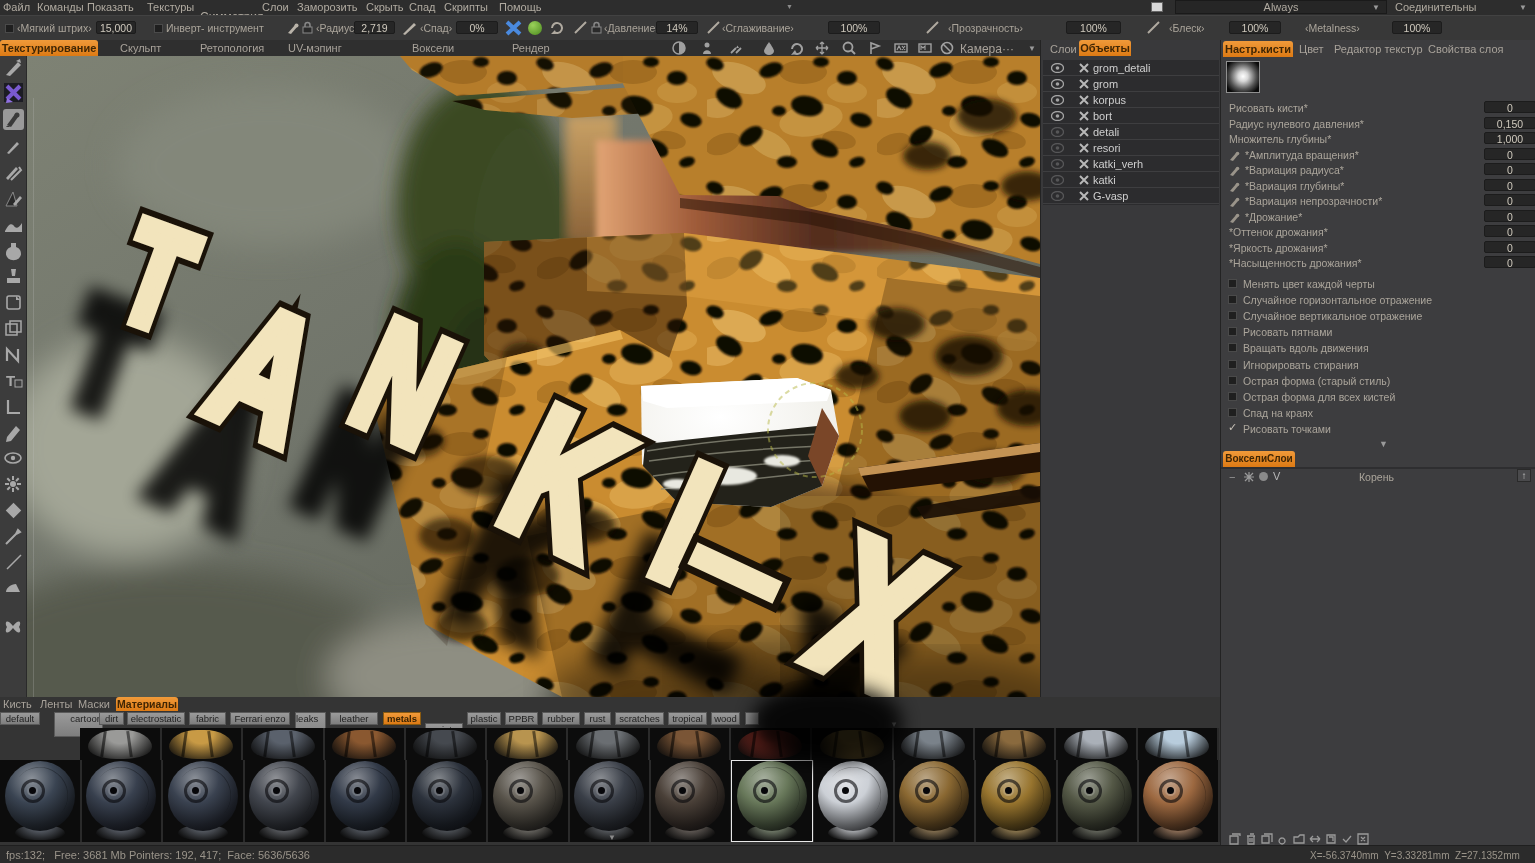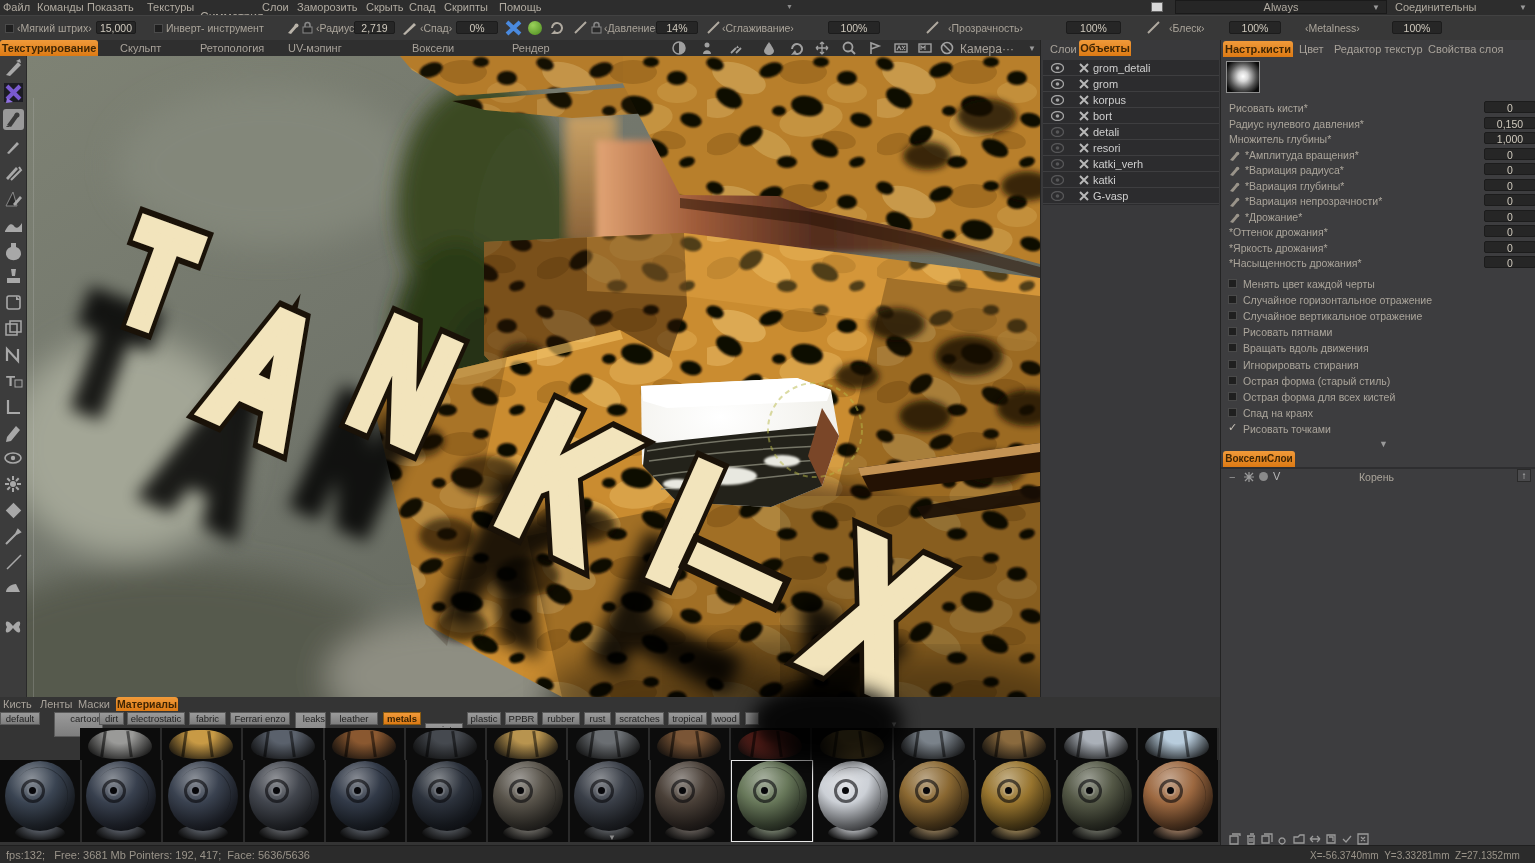--- a/index.html
+++ b/index.html
@@ -628,21 +628,21 @@
     <div style="position:absolute;left:3px;top:1px;color:#a8a29a;font-size:11px;white-space:nowrap">Кисть</div>
     <div style="position:absolute;left:40px;top:1px;color:#a8a29a;font-size:11px;white-space:nowrap">Ленты</div>
     <div style="position:absolute;left:78px;top:1px;color:#a8a29a;font-size:11px;white-space:nowrap">Маски</div>
     <div style="position:absolute;left:116px;top:0px;width:62px;height:14px;background:linear-gradient(#f09a3a,#dd7a14);border-radius:3px 3px 0 0;color:#402604;font-weight:bold;font-size:10.5px;text-align:center;line-height:14px;white-space:nowrap">Материалы</div>
     <div class="abs" style="left:0px;top:15px;width:40px;height:13px;background:linear-gradient(#9a9a9a,#7e7e7e);border:1px solid #5a5a5a;color:#222;font-size:9.5px;text-align:center;line-height:12px">default</div>
     <div class="abs" style="left:54px;top:15px;width:49px;height:25px;background:linear-gradient(#9a9a9a,#7e7e7e);border:1px solid #5a5a5a;color:#222;font-size:9.5px;text-align:right;line-height:12px">cartoon</div>
     <div class="abs" style="left:99px;top:15px;width:25px;height:13px;background:linear-gradient(#9a9a9a,#7e7e7e);border:1px solid #5a5a5a;color:#222;font-size:9.5px;text-align:center;line-height:12px">dirt</div>
     <div class="abs" style="left:127px;top:15px;width:58px;height:13px;background:linear-gradient(#9a9a9a,#7e7e7e);border:1px solid #5a5a5a;color:#222;font-size:9.5px;text-align:center;line-height:12px">electrostatic</div>
     <div class="abs" style="left:189px;top:15px;width:37px;height:13px;background:linear-gradient(#9a9a9a,#7e7e7e);border:1px solid #5a5a5a;color:#222;font-size:9.5px;text-align:center;line-height:12px">fabric</div>
     <div class="abs" style="left:230px;top:15px;width:60px;height:13px;background:linear-gradient(#9a9a9a,#7e7e7e);border:1px solid #5a5a5a;color:#222;font-size:9.5px;text-align:center;line-height:12px">Ferrari enzo</div>
-    <div class="abs" style="left:295px;top:15px;width:31px;height:30px;background:linear-gradient(#9a9a9a,#7e7e7e);border:1px solid #5a5a5a;color:#222;font-size:9.5px;text-align:right;line-height:12px">leaks</div>
+    <div class="abs" style="left:295px;top:15px;width:31px;height:30px;background:linear-gradient(#9a9a9a,#7e7e7e);border:1px solid #5a5a5a;color:#222;font-size:9.5px;text-align:left;line-height:12px">leaks</div>
     <div class="abs" style="left:330px;top:15px;width:48px;height:13px;background:linear-gradient(#9a9a9a,#7e7e7e);border:1px solid #5a5a5a;color:#222;font-size:9.5px;text-align:center;line-height:12px">leather</div>
     <div class="abs" style="left:383px;top:15px;width:38px;height:13px;background:linear-gradient(#f09a3a,#dd7a14);border:1px solid #8a5a10;color:#3a2404;font-weight:bold;font-size:9.5px;text-align:center;line-height:12px">metals</div>
     <div class="abs" style="left:425px;top:26px;width:38px;height:13px;background:linear-gradient(#9a9a9a,#7e7e7e);border:1px solid #5a5a5a;color:#222;font-size:9.5px;text-align:center;line-height:12px">paints</div>
     <div class="abs" style="left:467px;top:15px;width:34px;height:13px;background:linear-gradient(#9a9a9a,#7e7e7e);border:1px solid #5a5a5a;color:#222;font-size:9.5px;text-align:center;line-height:12px">plastic</div>
     <div class="abs" style="left:505px;top:15px;width:33px;height:13px;background:linear-gradient(#9a9a9a,#7e7e7e);border:1px solid #5a5a5a;color:#222;font-size:9.5px;text-align:center;line-height:12px">PPBR</div>
     <div class="abs" style="left:542px;top:15px;width:38px;height:13px;background:linear-gradient(#9a9a9a,#7e7e7e);border:1px solid #5a5a5a;color:#222;font-size:9.5px;text-align:center;line-height:12px">rubber</div>
     <div class="abs" style="left:584px;top:15px;width:27px;height:13px;background:linear-gradient(#9a9a9a,#7e7e7e);border:1px solid #5a5a5a;color:#222;font-size:9.5px;text-align:center;line-height:12px">rust</div>
     <div class="abs" style="left:615px;top:15px;width:49px;height:13px;background:linear-gradient(#9a9a9a,#7e7e7e);border:1px solid #5a5a5a;color:#222;font-size:9.5px;text-align:center;line-height:12px">scratches</div>
     <div class="abs" style="left:668px;top:15px;width:39px;height:13px;background:linear-gradient(#9a9a9a,#7e7e7e);border:1px solid #5a5a5a;color:#222;font-size:9.5px;text-align:center;line-height:12px">tropical</div>
     <div class="abs" style="left:711px;top:15px;width:29px;height:13px;background:linear-gradient(#9a9a9a,#7e7e7e);border:1px solid #5a5a5a;color:#222;font-size:9.5px;text-align:center;line-height:12px">wood</div>

